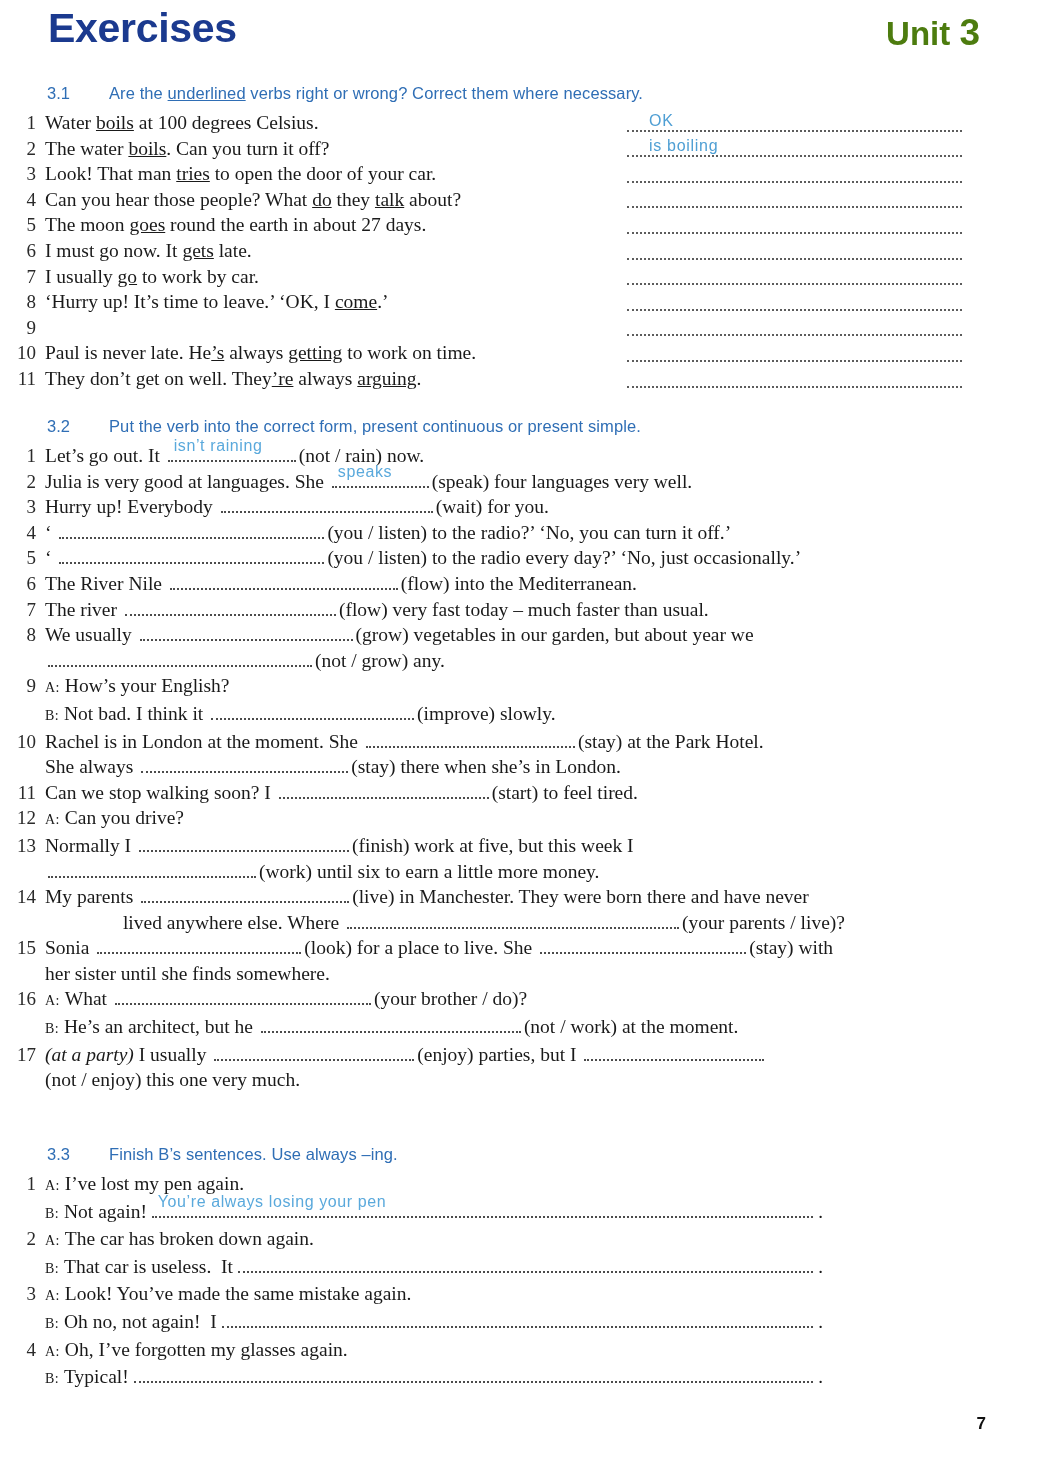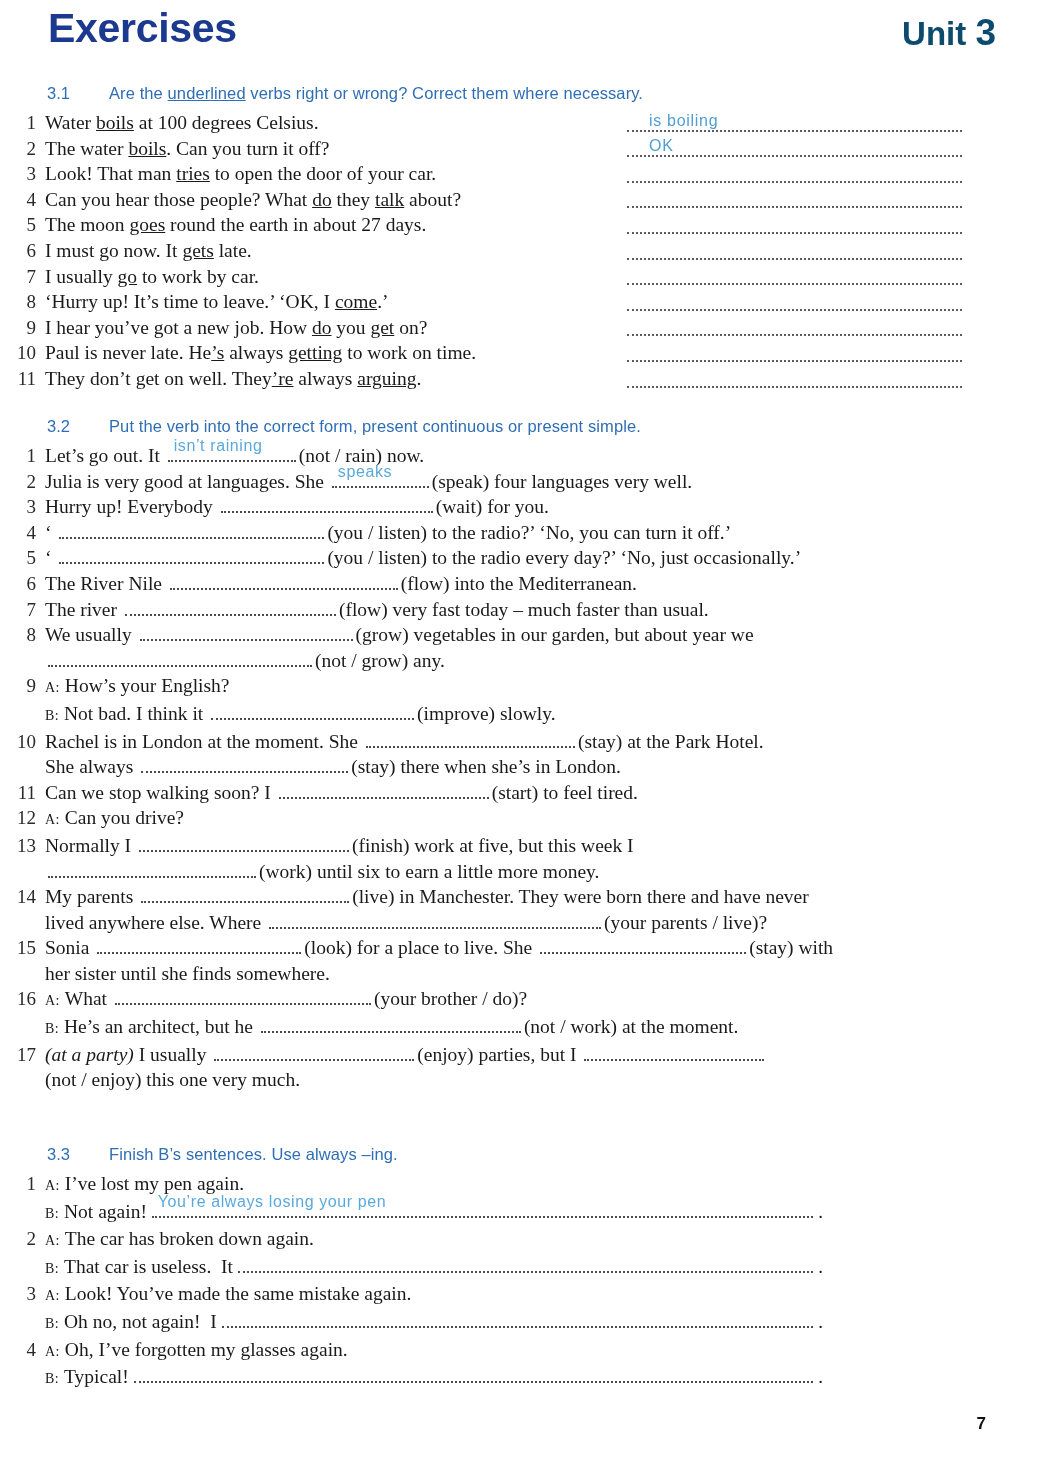--- a/index.html
+++ b/index.html
@@ -12,39 +12,39 @@
     color: #1a1a1a;
     position: relative;
     overflow: hidden;
   }
 
   .page { position: relative; width: 1041px; height: 1472px; padding: 0; }
 
   
   .page-header {
     position: absolute;
-    top: 8px; left: 48px; right: 45px;
+    top: 8px; left: 48px; right: 61px;
     height: 60px;
     display: flex;
     align-items: flex-start;
     justify-content: space-between;
   }
   .title-main {
     font-family: "Liberation Sans", sans-serif;
     font-size: 41px;
     font-weight: bold;
     color: #1b3a8f;
     letter-spacing: -0.3px;
     line-height: 1;
   }
   .title-unit {
     font-family: "Liberation Sans", sans-serif;
     font-size: 33px;
     font-weight: bold;
-    color: #0c4a6e;
+    color: #4d7c0f;
     line-height: 1;
     margin-top: 6px;
     white-space: nowrap;
     text-align: center;
   }
   .title-unit .unit-num { font-size: 37px; }
 
   
   .section { position: absolute; left: 0; width: 893px; }
   .sec-head {
@@ -216,37 +216,36 @@
           <div class="item">
             <span class="inum">7</span>
             <span class="ibody s31"><span>I usually </span><u class="ul">go</u><span> to work by car.</span></span>
           </div>
           <div class="item">
             <span class="inum">8</span>
             <span class="ibody s31"><span>‘Hurry up! It’s time to leave.’   ‘OK, I </span><u class="ul">come</u><span>.’</span></span>
           </div>
           <div class="item">
             <span class="inum">9</span>
-            <span class="ibody s31"><span>I hear you’ve got a new job. How </span><u class="ul">do</u><span> you </span><u class="ul">get</u><span> on?</span></span>
           </div>
           <div class="item">
             <span class="inum">10</span>
             <span class="ibody s31"><span>Paul is never late. He</span><u class="ul">’s</u><span> always </span><u class="ul">getting</u><span> to work on time.</span></span>
           </div>
           <div class="item">
             <span class="inum">11</span>
             <span class="ibody s31"><span>They don’t get on well. They</span><u class="ul">’re</u><span> always </span><u class="ul">arguing</u><span>.</span></span>
           </div>
         </div>
       <div class="ex31-answers" id="ex31-answers">
           <div class="ans-line">
+            <span class="ans-text">OK</span>
+          </div>
+          <div class="ans-line">
             <span class="ans-text">is boiling</span>
-          </div>
-          <div class="ans-line">
-            <span class="ans-text">OK</span>
           </div>
           <div class="ans-line"></div>
           <div class="ans-line"></div>
           <div class="ans-line"></div>
           <div class="ans-line"></div>
           <div class="ans-line"></div>
           <div class="ans-line"></div>
           <div class="ans-line"></div>
           <div class="ans-line"></div>
           <div class="ans-line"></div>
@@ -325,21 +324,21 @@
           <span class="ibody"><span>Normally I </span><span class="blank" style="width: 210px;"></span><span>(finish) work at five, but this week I </span></span>
         </div>
         <div class="item" style="padding-right: 48px;">
           <span class="inum"></span>
           <span class="ibody" style="padding-left: 0px;"><span class="blank" style="width: 208px;"></span><span>(work) until six to earn a little more money. </span></span>
         </div>
         <div class="item" style="padding-right: 48px;">
           <span class="inum">14</span>
           <span class="ibody"><span>My parents </span><span class="blank" style="width: 208px;"></span><span>(live) in Manchester. They were born there and have never </span></span>
         </div>
-        <div class="item" style="padding-right: 48px;">
+        <div class="item" style="padding-right: 48px; text-align: right;">
           <span class="inum"></span>
           <span class="ibody" style="padding-left: 0px;"><span>lived anywhere else. Where </span><span class="blank" style="width: 332px;"></span><span>(your parents / live)? </span></span>
         </div>
         <div class="item" style="padding-right: 48px;">
           <span class="inum">15</span>
           <span class="ibody"><span>Sonia </span><span class="blank" style="width: 204px;"></span><span>(look) for a place to live. She </span><span class="blank" style="width: 206px;"></span><span>(stay) with </span></span>
         </div>
         <div class="item" style="padding-right: 48px;">
           <span class="inum"></span>
           <span class="ibody" style="padding-left: 0px;"><span>her sister until she finds somewhere. </span></span>

